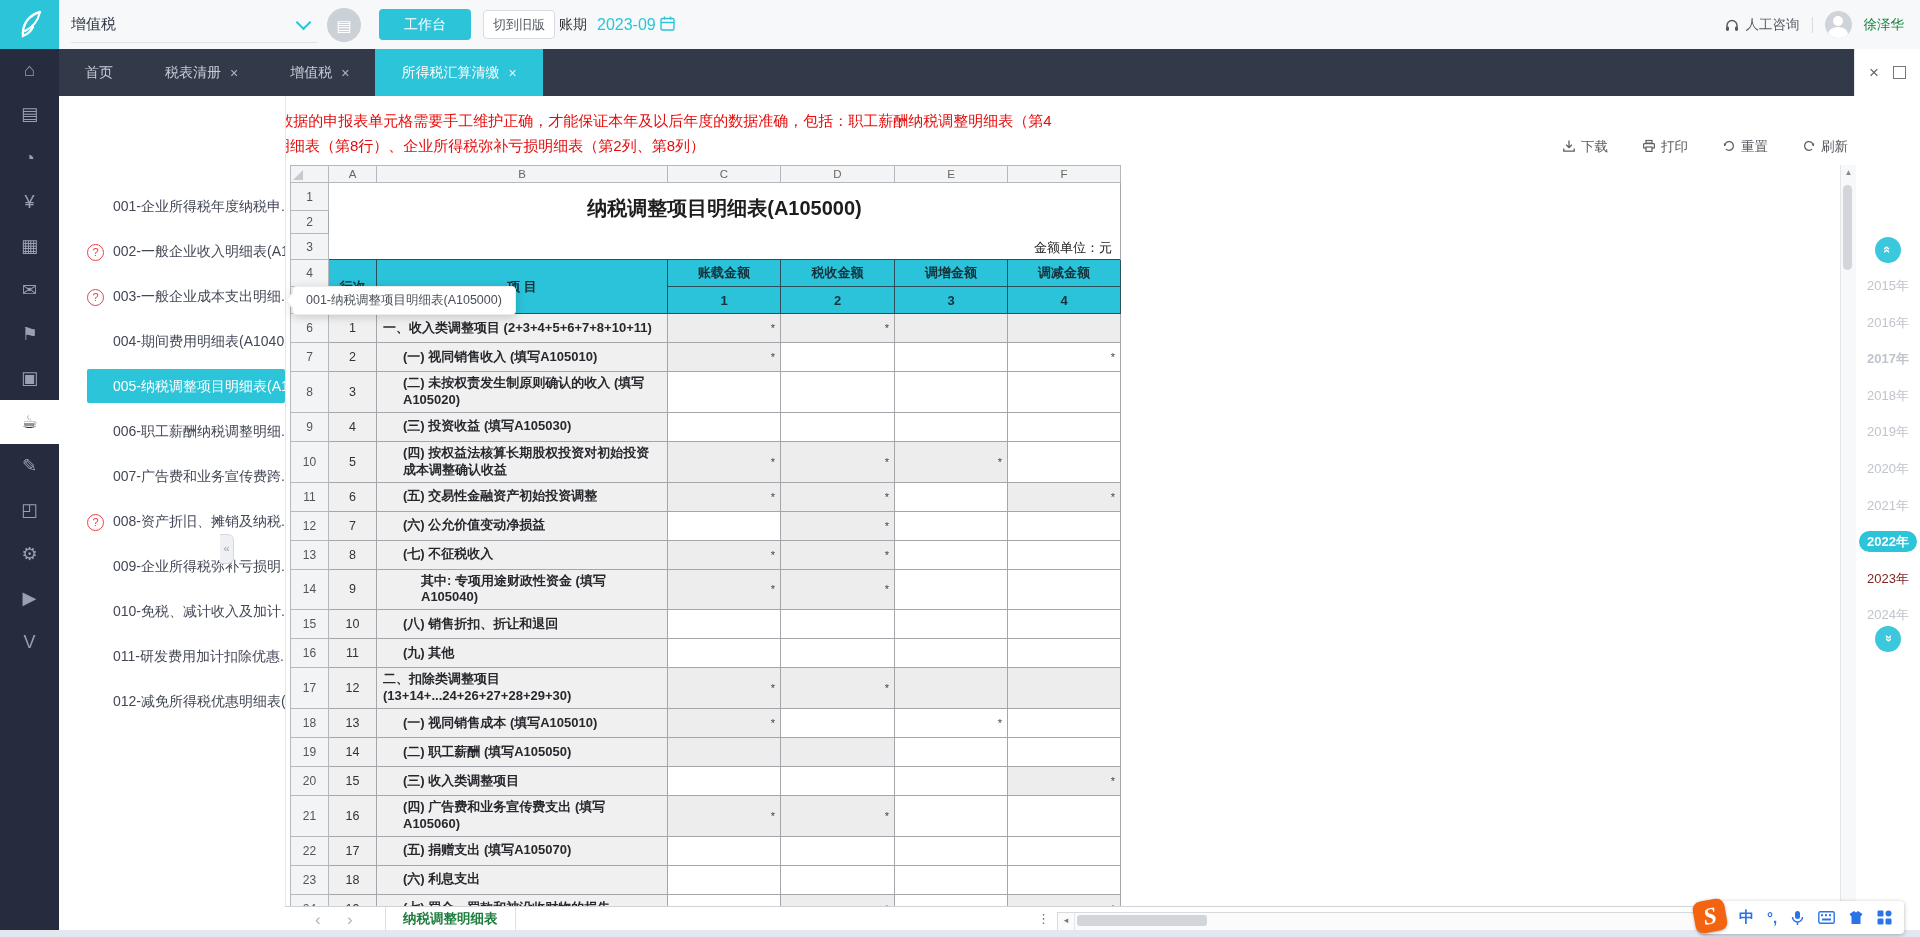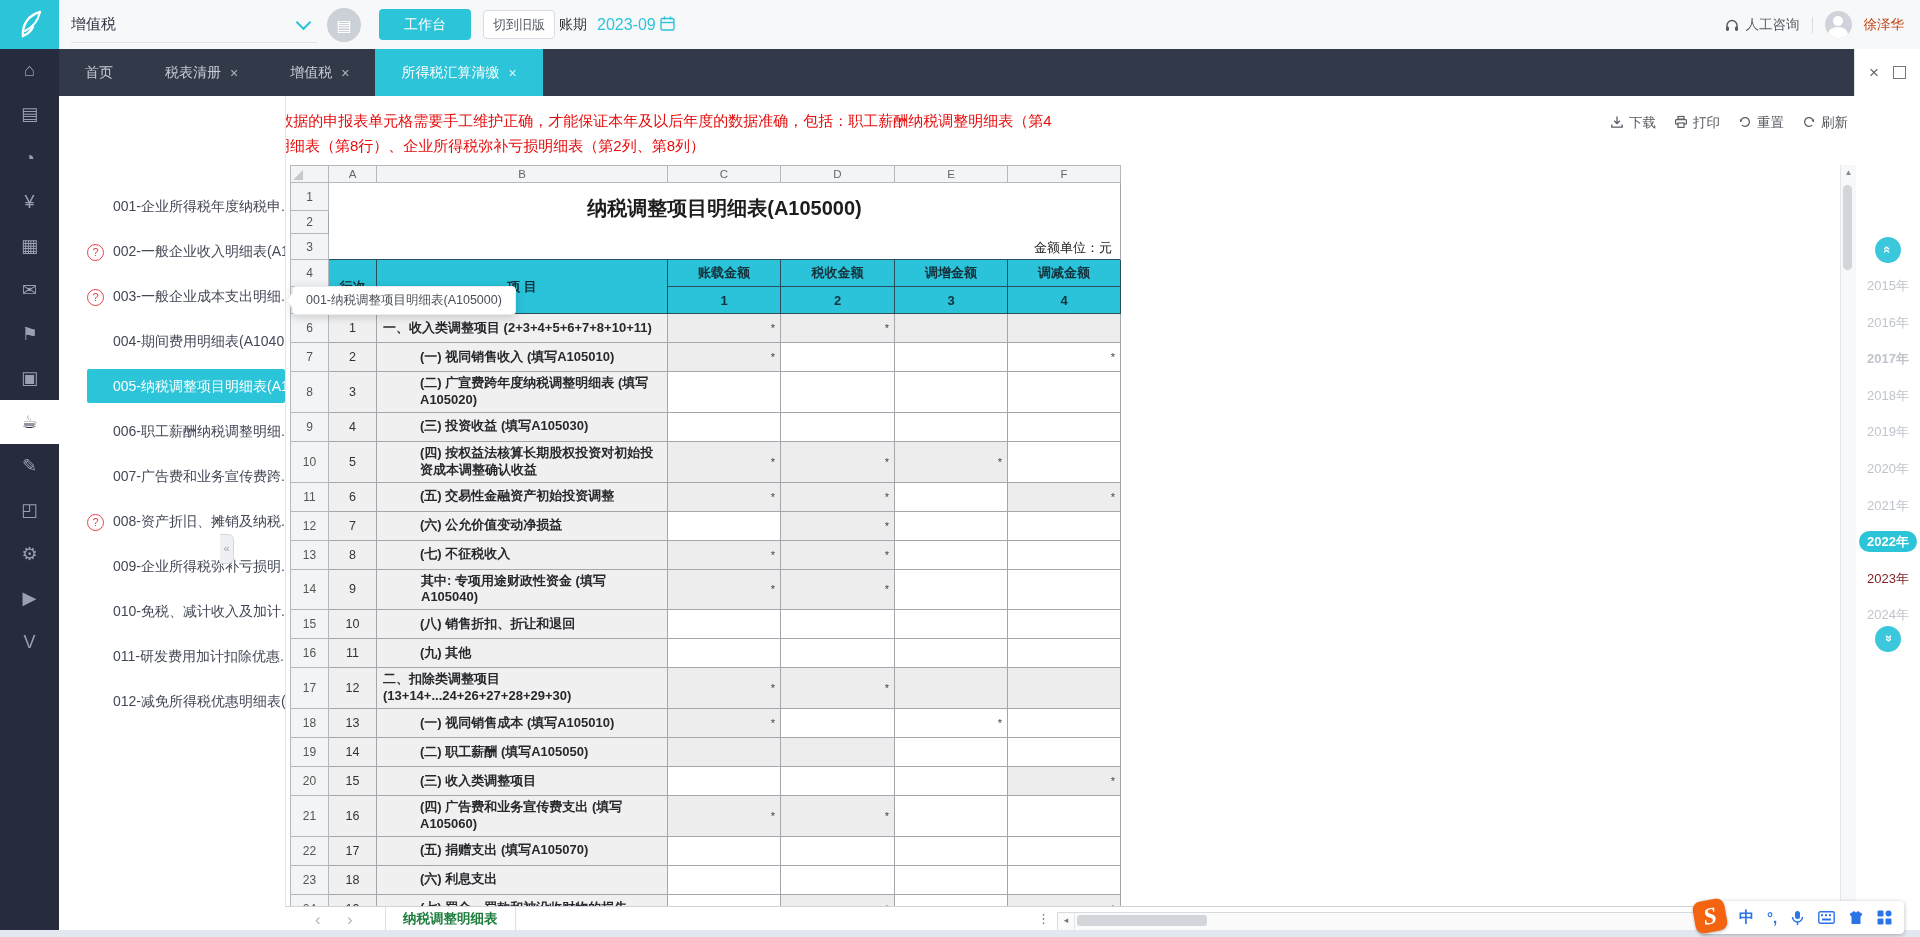--- a/index.html
+++ b/index.html
@@ -23,35 +23,35 @@
     border:1px solid #d9dce2;border-radius:4px;font-size:13px;cursor:pointer;}
   #period-label{position:absolute;left:500px;top:16px;font-size:14px;color:#333;}
   #period-value{position:absolute;left:538px;top:16px;font-size:16px;color:#2bc4d9;cursor:pointer;}
   #cal-icon{position:absolute;left:600px;top:15px;cursor:pointer;}
   #topbar-right{position:absolute;right:16px;top:0;height:49px;display:flex;align-items:center;gap:12px;}
   #support{display:flex;align-items:center;gap:6px;font-size:13.5px;color:#555a63;cursor:pointer;}
   .vdiv{width:1px;height:16px;background:#d8dbe0;}
   #avatar{width:27px;height:27px;border-radius:50%;background:#cfd3da;position:relative;overflow:hidden;cursor:pointer;}
   #avatar:before{content:"";position:absolute;left:8.5px;top:5px;width:10px;height:10px;border-radius:50%;background:#fff;}
   #avatar:after{content:"";position:absolute;left:3.5px;top:16px;width:20px;height:14px;border-radius:50%;background:#fff;}
-  #username{font-size:13.5px;color:#c2410c;cursor:pointer;}
+  #username{font-size:13.5px;color:#15803d;cursor:pointer;}
   
   #tabbar{position:absolute;left:59px;top:49px;right:0;height:47px;background:#323949;z-index:3;}
   #tabs{display:flex;height:47px;}
   .tab{display:flex;align-items:center;padding:0 26px;font-size:14px;color:#c7ccd6;cursor:pointer;}
   .tab.active{background:#2bc4d9;color:#fff;}
   .tclose{margin-left:9px;font-size:14px;color:inherit;opacity:.85;cursor:pointer;}
   #tabbar-right{position:absolute;right:0;top:0;width:65px;height:47px;background:#fff;border-left:1px solid #e4e6ea;
     display:flex;align-items:center;justify-content:space-evenly;}
   #win-close{font-size:17px;color:#666;cursor:pointer;line-height:1;}
   #win-max{width:11px;height:11px;border:1.6px solid #777;cursor:pointer;}
   
   #content{position:absolute;left:0;top:96px;right:0;bottom:0;background:#fff;}
   #notice{position:absolute;left:80px;top:12px;width:1480px;font-size:15px;line-height:25px;color:#e60c0c;}
-  #view-toolbar{position:absolute;right:72px;top:18px;display:flex;gap:18px;}
+  #view-toolbar{position:absolute;right:72px;top:42px;display:flex;gap:34px;}
   .tbtn{display:flex;align-items:center;gap:5px;font-size:13.5px;color:#55585e;cursor:pointer;}
   
   #filepanel{position:absolute;left:59px;top:0;width:226px;height:834px;background:#fff;border-right:1px solid #e3e6ea;}
   #file-list{list-style:none;margin:0;padding:88px 0 0 0;}
   #file-list li{position:relative;height:45px;line-height:45px;padding-left:54px;font-size:14px;color:#434856;
     white-space:nowrap;overflow:hidden;cursor:pointer;}
   #file-list li.selected{height:34px;line-height:34px;margin:5px 0 6px 28px;padding-left:26px;background:#2bc4d9;color:#fff;border-radius:2px;}
   .q{position:absolute;left:28px;top:15px;width:15px;height:15px;border:1px solid #e8414d;color:#e8414d;border-radius:50%;
     font-size:11px;line-height:14px;text-align:center;}
   #collapse{position:absolute;left:220px;top:438px;width:13px;height:28px;background:#eef0f3;border:1px solid #d5d9df;border-left:none;
@@ -63,21 +63,21 @@
   .hl td{height:17px;background:#f3f4f5;border:1px solid #b5b8bd;font-size:11.5px;color:#666;text-align:center;padding:0;}
   td.corner{position:relative;}
   td.corner:after{content:"";position:absolute;left:2px;bottom:2px;border-left:10px solid transparent;border-bottom:10px solid #c6cace;}
   td.rn{background:#f3f4f5;border:1px solid #b5b8bd;font-size:12px;color:#555;text-align:center;width:38px;padding:0;cursor:pointer;}
   td.free{border-left:1px solid #a3a6ab;border-right:1px solid #a3a6ab;background:#fff;}
   td.titlecell{font-size:20px;font-weight:bold;color:#1d1d1f;text-align:center;vertical-align:middle;}
   td.unitcell{font-size:13px;color:#222;text-align:right;padding:0 8px 2px 0;vertical-align:bottom;}
   td.teal{background:#2ac3d9;border:1px solid #2a4f5b;color:#14323c;font-weight:bold;font-size:13px;text-align:center;vertical-align:middle;padding:2px;cursor:pointer;}
   td.lab{background:#f0f0f1;border:1px solid #a3a6ab;font-size:13px;font-weight:bold;color:#26282c;line-height:1.3;
     padding:3px 6px;vertical-align:middle;cursor:pointer;}
-  td.ind0{padding-left:6px;} td.ind1{padding-left:43px;} td.ind2{padding-left:44px;}
+  td.ind0{padding-left:6px;} td.ind1{padding-left:26px;} td.ind2{padding-left:44px;}
   td.linecell{background:#f0f0f1;border:1px solid #a3a6ab;font-size:12.5px;color:#333;text-align:center;vertical-align:middle;cursor:pointer;}
   td.v{background:#fff;border:1px solid #a3a6ab;font-size:11px;color:#444;text-align:right;vertical-align:middle;padding:2px 5px;cursor:pointer;}
   td.v.g{background:#ededee;}
   
   #tooltip{position:absolute;left:292px;top:190px;height:27px;padding:0 13px;background:#fff;border:1px solid #ececec;border-radius:4px;
     box-shadow:0 2px 10px rgba(0,0,0,.18);font-size:12.5px;color:#4a4f57;line-height:27px;white-space:nowrap;z-index:6;}
   #tooltip:before{content:"";position:absolute;left:-6px;top:8px;width:10px;height:10px;background:#fff;
     border-left:1px solid #ececec;border-bottom:1px solid #ececec;transform:rotate(45deg);}
   
   #vscroll{position:absolute;left:1840px;top:69px;width:15px;height:837px;background:#f7f8f9;border-left:1px solid #e4e6e9;border-right:1px solid #e4e6e9;}
@@ -316,21 +316,21 @@
             <td class="linecell">2</td>
             <td class="lab ind1">(一) 视同销售收入 (填写A105010)</td>
             <td class="v g">*</td>
             <td class="v"></td>
             <td class="v"></td>
             <td class="v">*</td>
           </tr>
           <tr style="height: 29px;">
             <td class="rn">8</td>
             <td class="linecell">3</td>
-            <td class="lab ind1">(二) 广宣费跨年度纳税调整明细表 (填写A105020)</td>
+            <td class="lab ind1">(二) 未按权责发生制原则确认的收入 (填写A105020)</td>
             <td class="v"></td>
             <td class="v"></td>
             <td class="v"></td>
             <td class="v"></td>
           </tr>
           <tr style="height: 29px;">
             <td class="rn">9</td>
             <td class="linecell">4</td>
             <td class="lab ind1">(三) 投资收益 (填写A105030)</td>
             <td class="v"></td>

